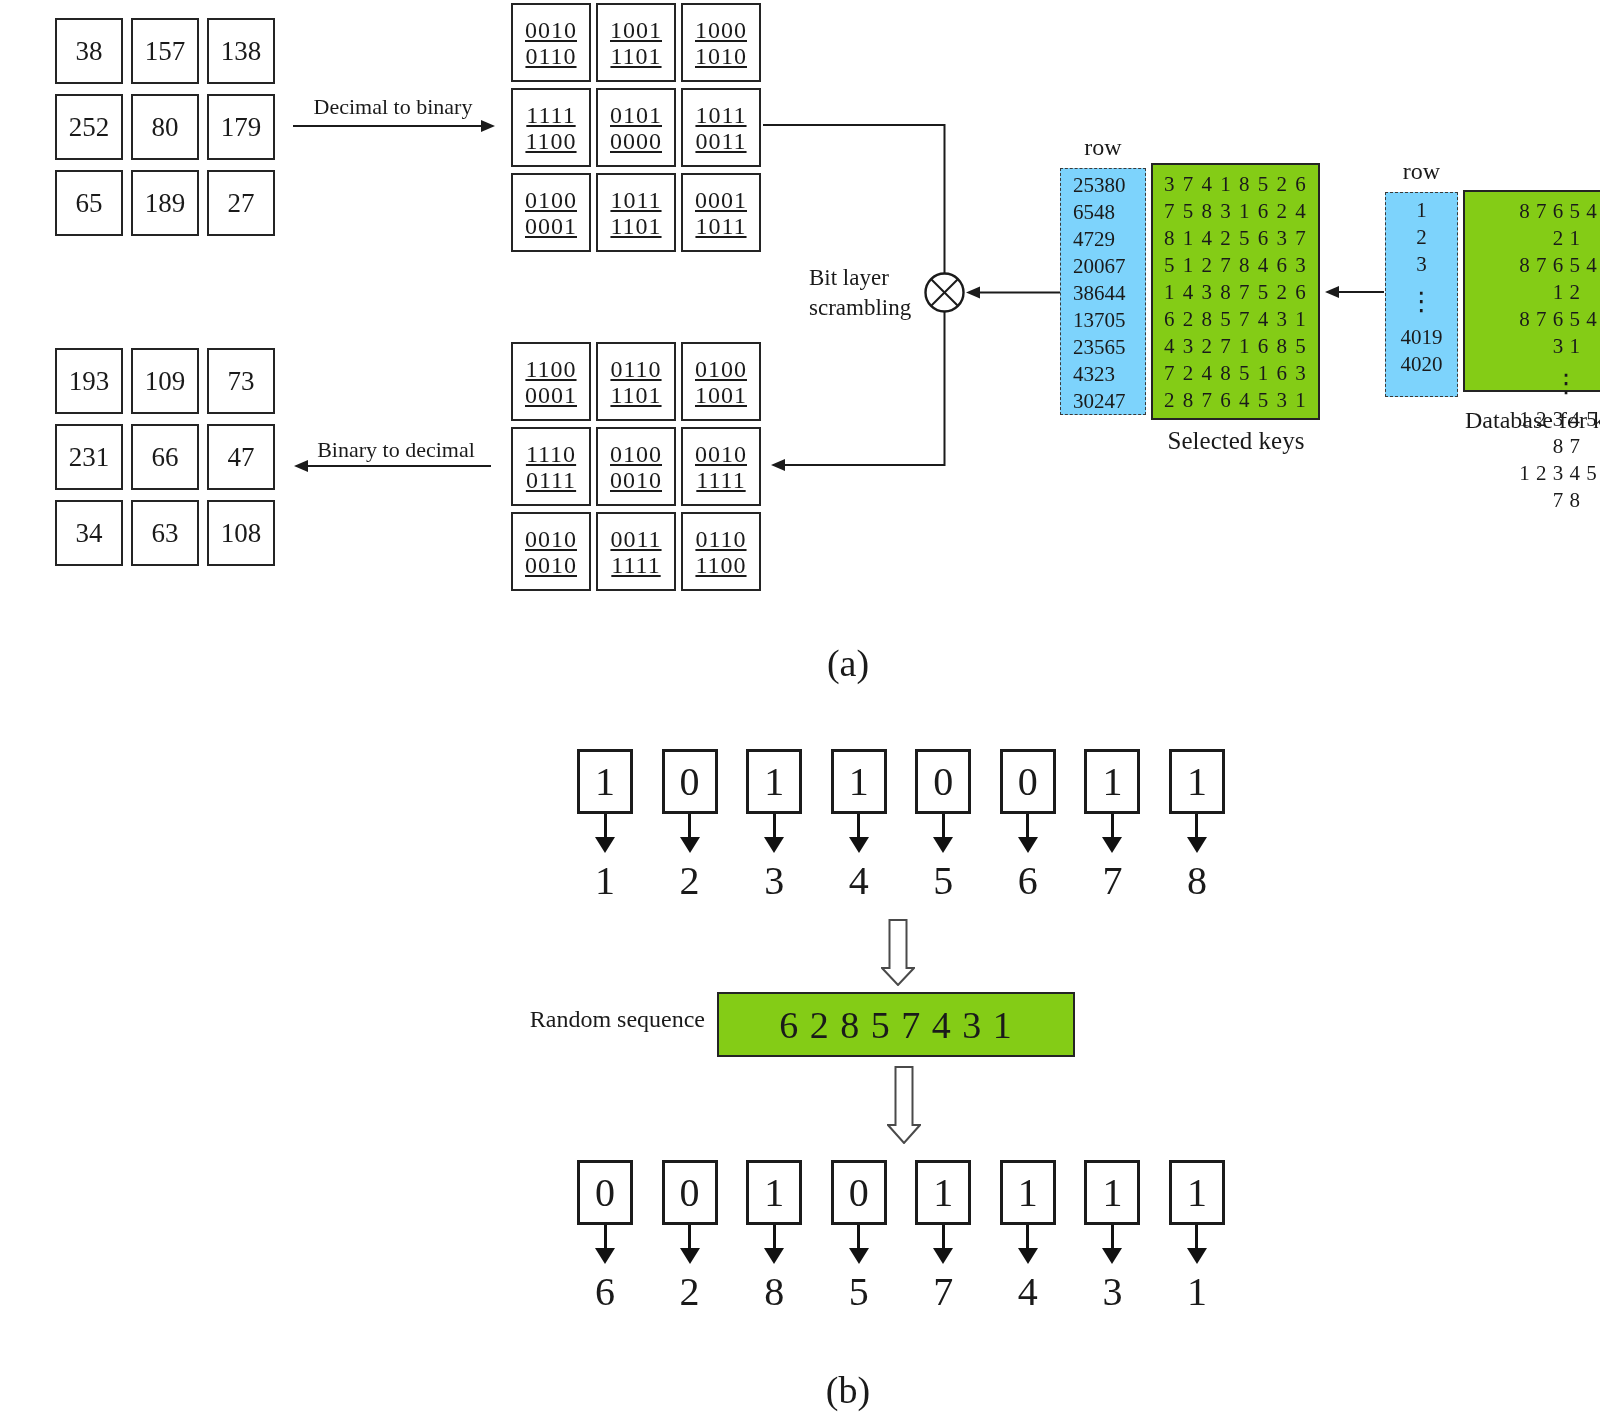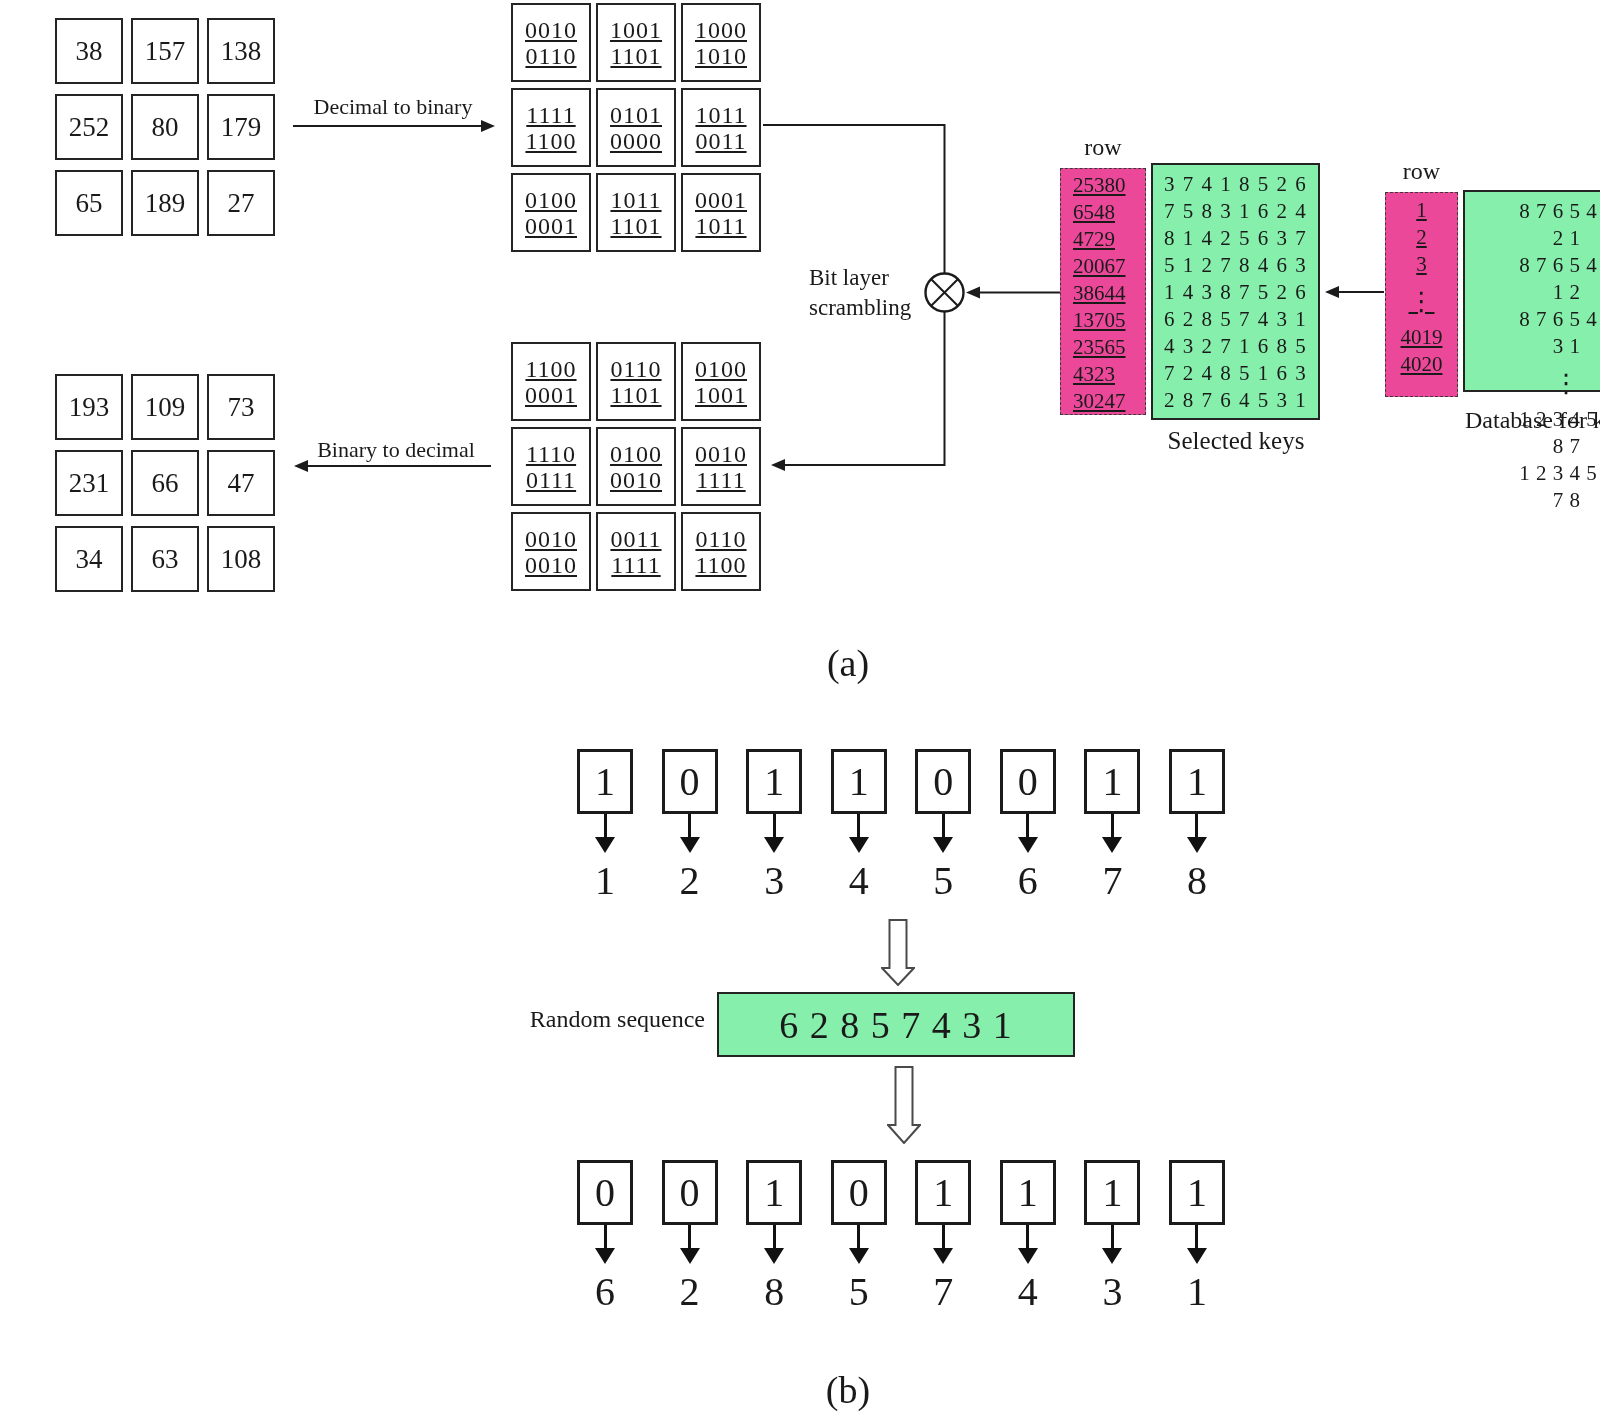--- a/index.html
+++ b/index.html
@@ -15,22 +15,22 @@
   
   .bgrid{display:grid;grid-template-columns:repeat(3,80px);grid-auto-rows:79px;gap:6px 5px;text-decoration:underline;}
   .bcell{border:2px solid #242424;box-sizing:border-box;background:#fff;
     display:flex;align-items:center;justify-content:center;font-size:24px;line-height:26px;
     letter-spacing:1px;white-space:pre-line;text-align:center;}
   
   .lbl{font-size:22px;text-align:center;}
   .multiline{white-space:pre-line;}
   .caption{text-align:center;}
   
-  .dashbox{border:1.5px dashed #3a3a3a;box-sizing:border-box;background:#ec4899;text-decoration:underline;}
-  .solidbox{border:2px solid #242424;box-sizing:border-box;background:#86efac;}
+  .dashbox{border:1.5px dashed #3a3a3a;box-sizing:border-box;background:#7dd3fc;}
+  .solidbox{border:2px solid #242424;box-sizing:border-box;background:#84cc16;}
   .trow{font-size:21px;line-height:27px;}
   .rows-left{padding:3px 0 0 12px;}
   .rows-center .trow{text-align:center;}
   .keys-col{padding-top:6px;}
   .keys-col .trow{text-align:center;letter-spacing:1.5px;}
   .db-keys .trow{letter-spacing:0.5px;padding-left:47px;}
   .vdots{height:46px;display:flex;align-items:center;justify-content:center;
     font-size:26px;letter-spacing:0;font-family:"DejaVu Sans",sans-serif;}
   
   .bit-row{display:flex;justify-content:space-between;}
@@ -162,21 +162,21 @@
   <div class="abs solidbox keys-col db-keys" style="left:1415px;top:190px;width:160px;height:202px;">
       <div class="trow">8 7 6 5 4 3 2 1</div>
       <div class="trow">8 7 6 5 4 3 1 2</div>
       <div class="trow">8 7 6 5 4 2 3 1</div>
       <div class="trow vdots">⋮</div>
       <div class="trow">1 2 3 4 5 6 8 7</div>
       <div class="trow">1 2 3 4 5 6 7 8</div>
     </div>
   <div class="abs caption" style="left:1403px;top:407px;width:200px;font-size:24px;">Database for keys</div>
 
-  <div class="abs dgrid" style="left:7px;top:374px;">
+  <div class="abs dgrid" style="left:7px;top:348px;">
       <div class="dcell">193</div>
       <div class="dcell">109</div>
       <div class="dcell">73</div>
       <div class="dcell">231</div>
       <div class="dcell">66</div>
       <div class="dcell">47</div>
       <div class="dcell">34</div>
       <div class="dcell">63</div>
       <div class="dcell">108</div>
     </div>

